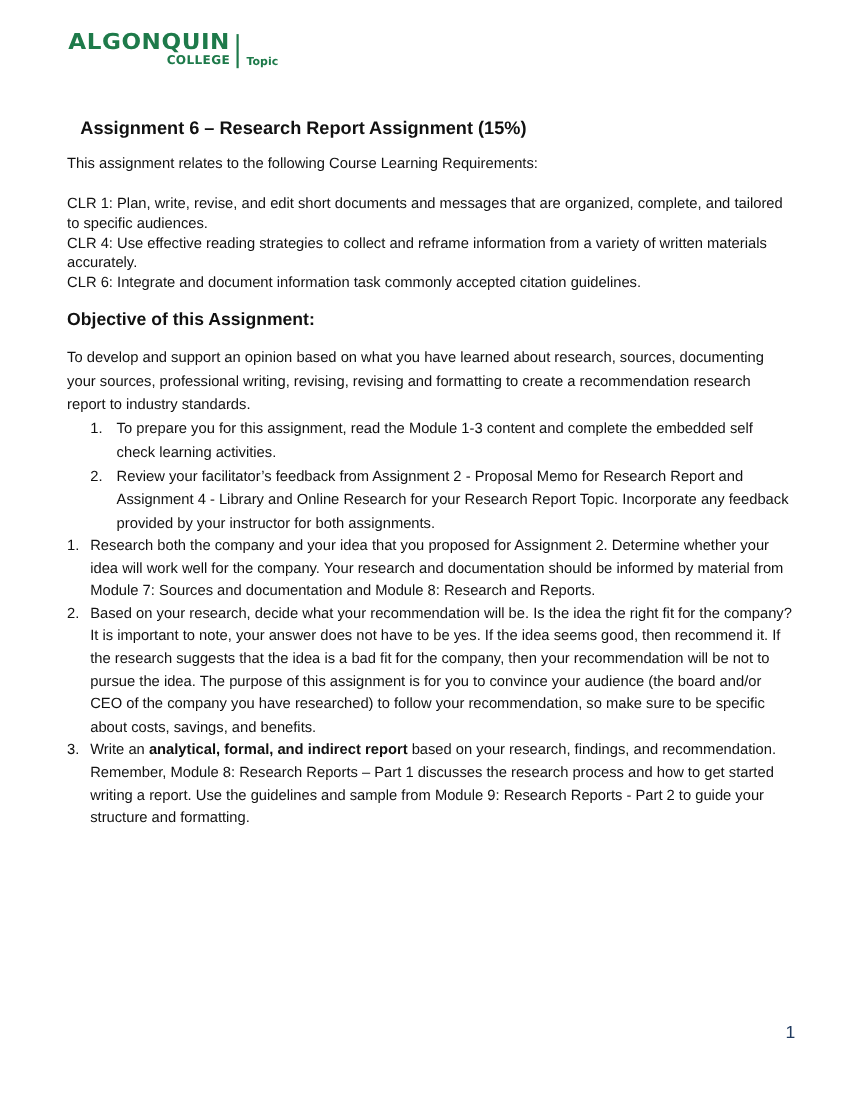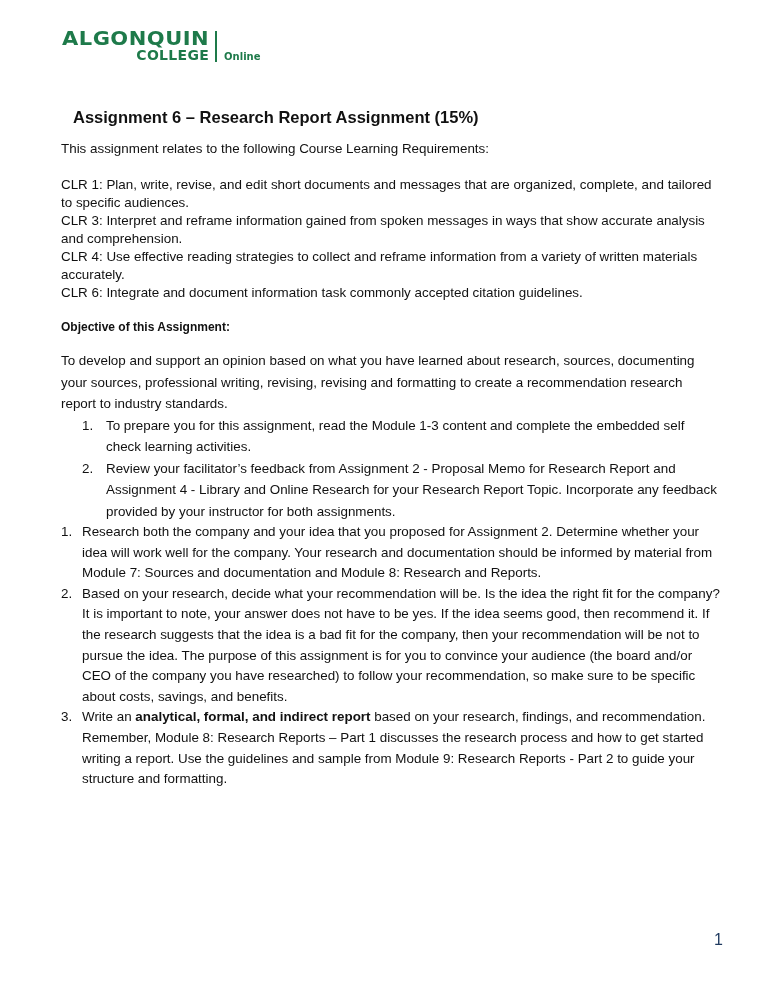--- a/index.html
+++ b/index.html
@@ -38,21 +38,21 @@
       font-weight: bold;
       font-size: 21px;
       letter-spacing: 0.5px;
       color: #1e7a4a;
       line-height: 21px;
       transform: scaleY(0.95);
     }
     .logo-sub {
       font-family: "DejaVu Sans", sans-serif;
       font-weight: bold;
-      font-size: 14px;
+      font-size: 11px;
       color: #1e7a4a;
       line-height: 12px;
       letter-spacing: 0.3px;
     }
     .logo-divider {
       width: 2px;
       height: 31px;
       background: #1e7a4a;
       margin: 3px 7px 0 6px;
     }
@@ -72,21 +72,21 @@
       font-size: 13.4px;
       line-height: 18px;
     }
     h1 {
       font-size: 16.5px;
       font-weight: bold;
       margin: 12px;
       line-height: 22px;
     }
     h2 {
-      font-size: 12px;
+      font-size: 16px;
       font-weight: bold;
       margin: 0;
       line-height: 22px;
     }
     p { margin: 0; }
     .intro { margin-top: 0; }
     .clr-list { margin-top: 18px; }
     .sec-objective { margin-top: 14px; }
     .obj-text {
       margin-top: 12px;
@@ -132,30 +132,29 @@
 <body>
 
 <div class="page">
 
   <div class="logo">
     <div class="logo-left">
       <span class="logo-main">ALGONQUIN</span>
       <span class="logo-sub">COLLEGE</span>
     </div>
     <div class="logo-divider"></div>
-    <span class="logo-online">Online</span>
+    <span class="logo-online">Topic</span>
   </div>
 
   <div class="content">
     <h1>Assignment 6 – Research Report Assignment (15%)</h1>
     <p class="intro">This assignment relates to the following Course Learning Requirements:</p>
 
     <div class="clr-list">
       <p>CLR 1: Plan, write, revise, and edit short documents and messages that are organized, complete, and tailored to specific audiences.</p>
-      <p>CLR 3: Interpret and reframe information gained from spoken messages in ways that show accurate analysis and comprehension.</p>
       <p>CLR 4: Use effective reading strategies to collect and reframe information from a variety of written materials accurately.</p>
       <p>CLR 6: Integrate and document information task commonly accepted citation guidelines.</p>
     </div>
 
     <h2 class="sec-objective">Objective of this Assignment:</h2>
     <p class="obj-text">To develop and support an opinion based on what you have learned about research, sources, documenting your sources, professional writing, revising, revising and formatting to create a recommendation research report to industry standards.</p>
 
     <ol class="pre-list">
       <li>
         <span class="num">1.</span>

